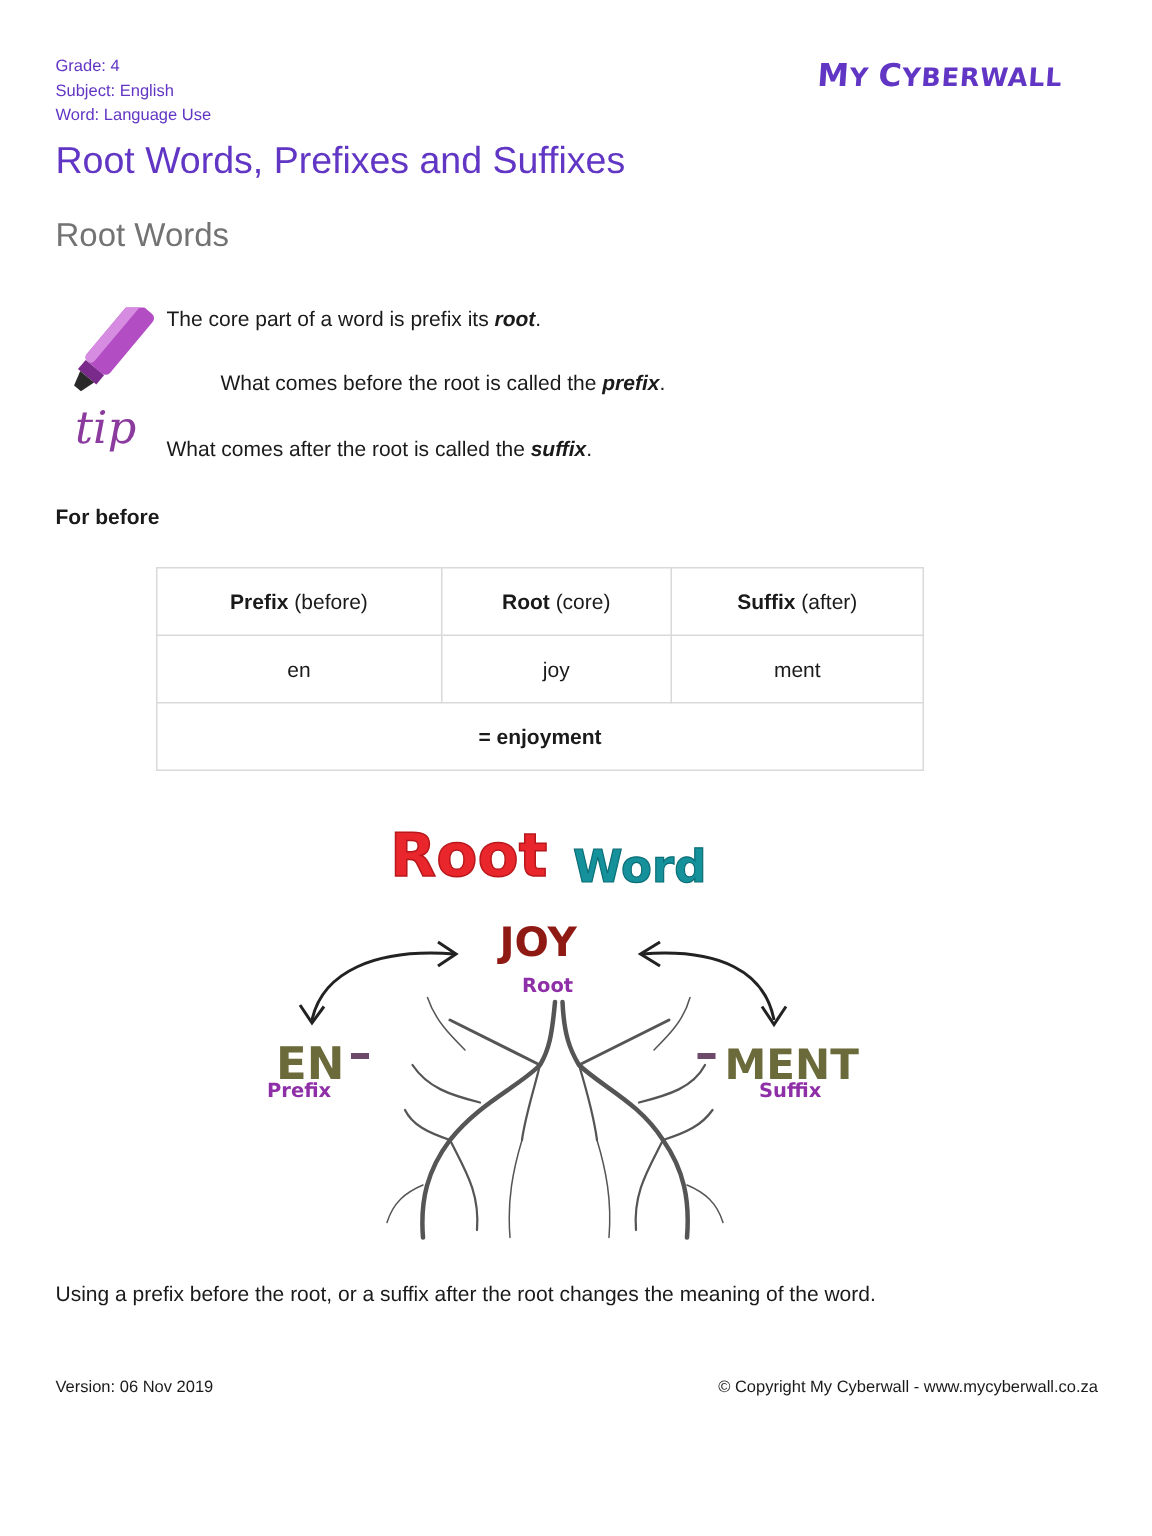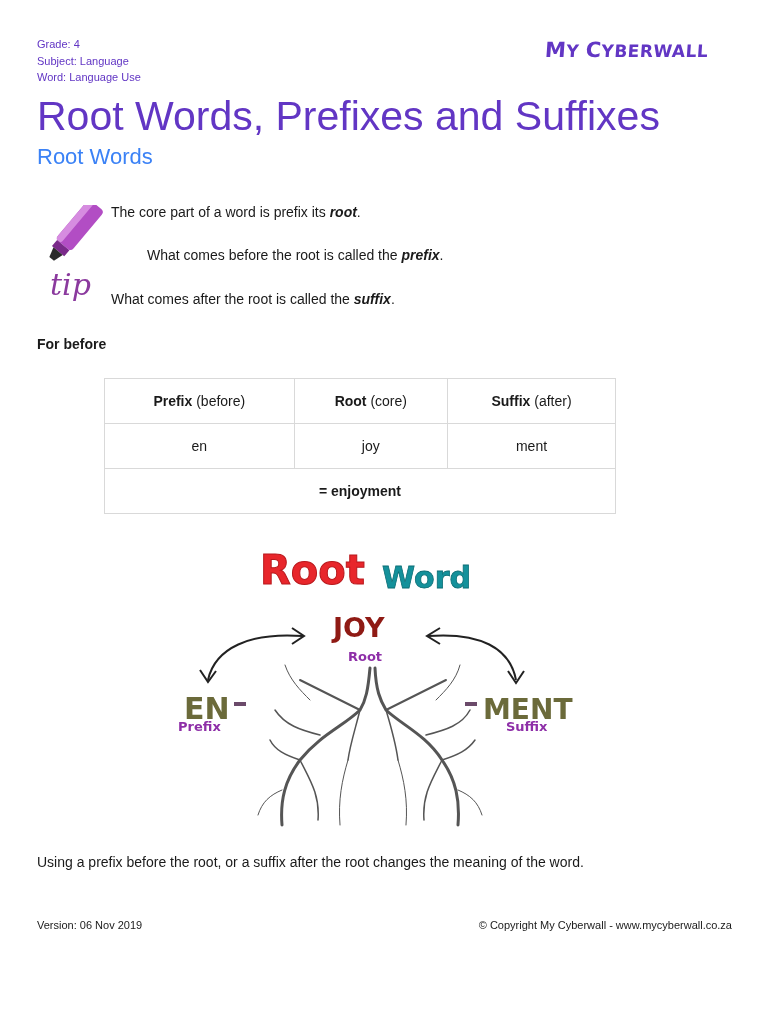--- a/index.html
+++ b/index.html
@@ -5,22 +5,22 @@
     * { box-sizing: border-box; margin: 0; padding: 0; }
     html, body { width: 768px; height: 1024px; background: #ffffff; }
     body { font-family: "Liberation Sans", sans-serif; color: #1a1a1a; position: relative; overflow: hidden; }
 
     .meta { position: absolute; left: 37px; top: 36px; font-size: 11px; line-height: 16.5px; color: #6236c4; }
     .meta div { white-space: nowrap; }
 
     .logo { position: absolute; left: 545px; top: 38px; font-family: "DejaVu Sans", sans-serif; font-weight: bold; font-size: 21px; color: #6236c4; letter-spacing: 0.5px; transform: skewX(-4deg); }
     .logo .small { font-size: 17px; }
 
-    .title { position: absolute; left: 37px; top: 93px; font-size: 41px; color: #6236c4; font-weight: normal; white-space: nowrap; }
-    .subtitle { position: absolute; left: 37px; top: 144px; font-size: 22px; color: #3b82f6; font-weight: normal; white-space: nowrap; }
+    .title { position: absolute; left: 37px; top: 93px; font-size: 25px; color: #6236c4; font-weight: normal; white-space: nowrap; }
+    .subtitle { position: absolute; left: 37px; top: 144px; font-size: 22px; color: #737373; font-weight: normal; white-space: nowrap; }
 
     .tip-icon { position: absolute; left: 36px; top: 205px; width: 74px; height: 96px; }
 
     .tip-line { position: absolute; left: 111px; font-size: 14px; color: #1a1a1a; white-space: nowrap; }
     .tip-line em { font-style: italic; font-weight: bold; }
     .tip-line.l1 { top: 204px; }
     .tip-line.l2 { top: 247px; margin-left: 36px; }
     .tip-line.l3 { top: 291px; }
 
     .for-example { position: absolute; left: 37px; top: 336px; font-size: 14px; font-weight: bold; }
@@ -37,21 +37,21 @@
     .note { position: absolute; left: 37px; top: 854px; font-size: 14px; white-space: nowrap; }
 
     .footer-left { position: absolute; left: 37px; top: 919px; font-size: 11px; white-space: nowrap; }
     .footer-right { position: absolute; right: 36px; top: 919px; font-size: 11px; white-space: nowrap; }
   </style>
 </head>
 <body>
 
 <div class="meta">
   <div>Grade: 4</div>
-  <div>Subject: Language</div>
+  <div>Subject: English</div>
   <div>Word: Language Use</div>
 </div>
 
 <div class="logo">
   <span>M</span><span class="small">Y </span><span>C</span><span class="small">YBERWALL</span>
 </div>
 
 <h1 class="title">Root Words, Prefixes and Suffixes</h1>
 <h2 class="subtitle">Root Words</h2>
 

